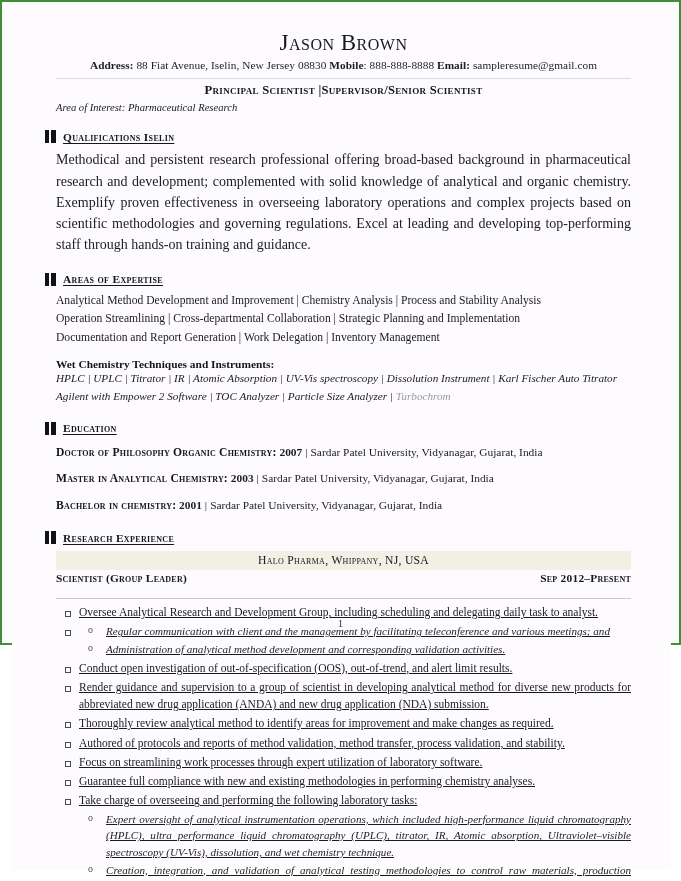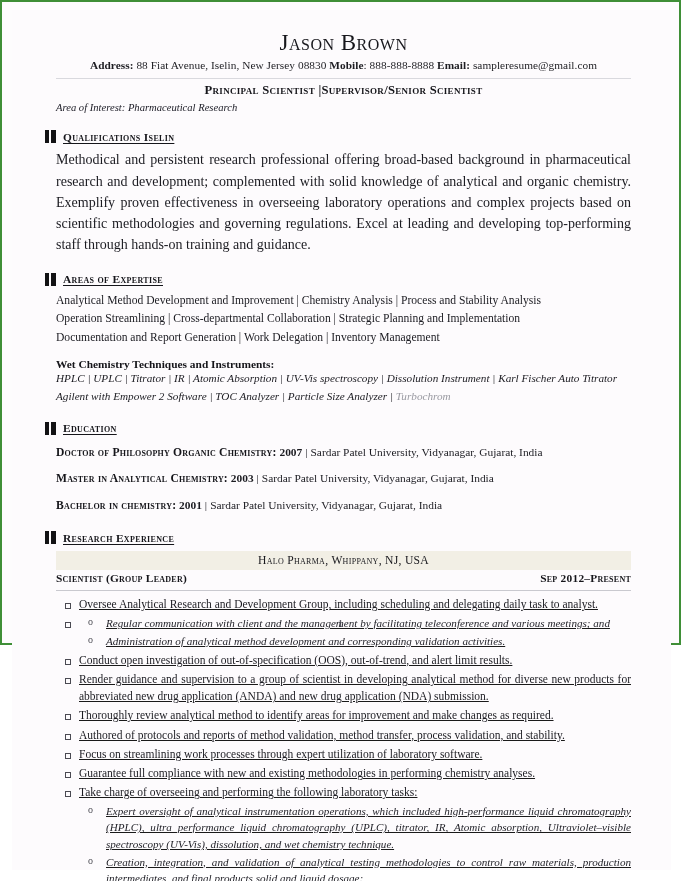--- a/index.html
+++ b/index.html
@@ -156,21 +156,21 @@
     letter-spacing: 0.3px;
     padding: 3px 0 3px 0;
     margin-top: 7px;
     color: #18181d;
   }
   .role-row {
     display: flex;
     justify-content: space-between;
     align-items: flex-start;
     border-bottom: 1px solid #c9c9cf;
-    padding-bottom: 6px;
+    padding-bottom: 14px;
     margin-top: 2px;
   }
   .role-title, .role-dates {
     font-variant: small-caps;
     font-weight: bold;
     font-size: 11.4px;
     letter-spacing: 0.25px;
     color: #15151a;
   }
 

